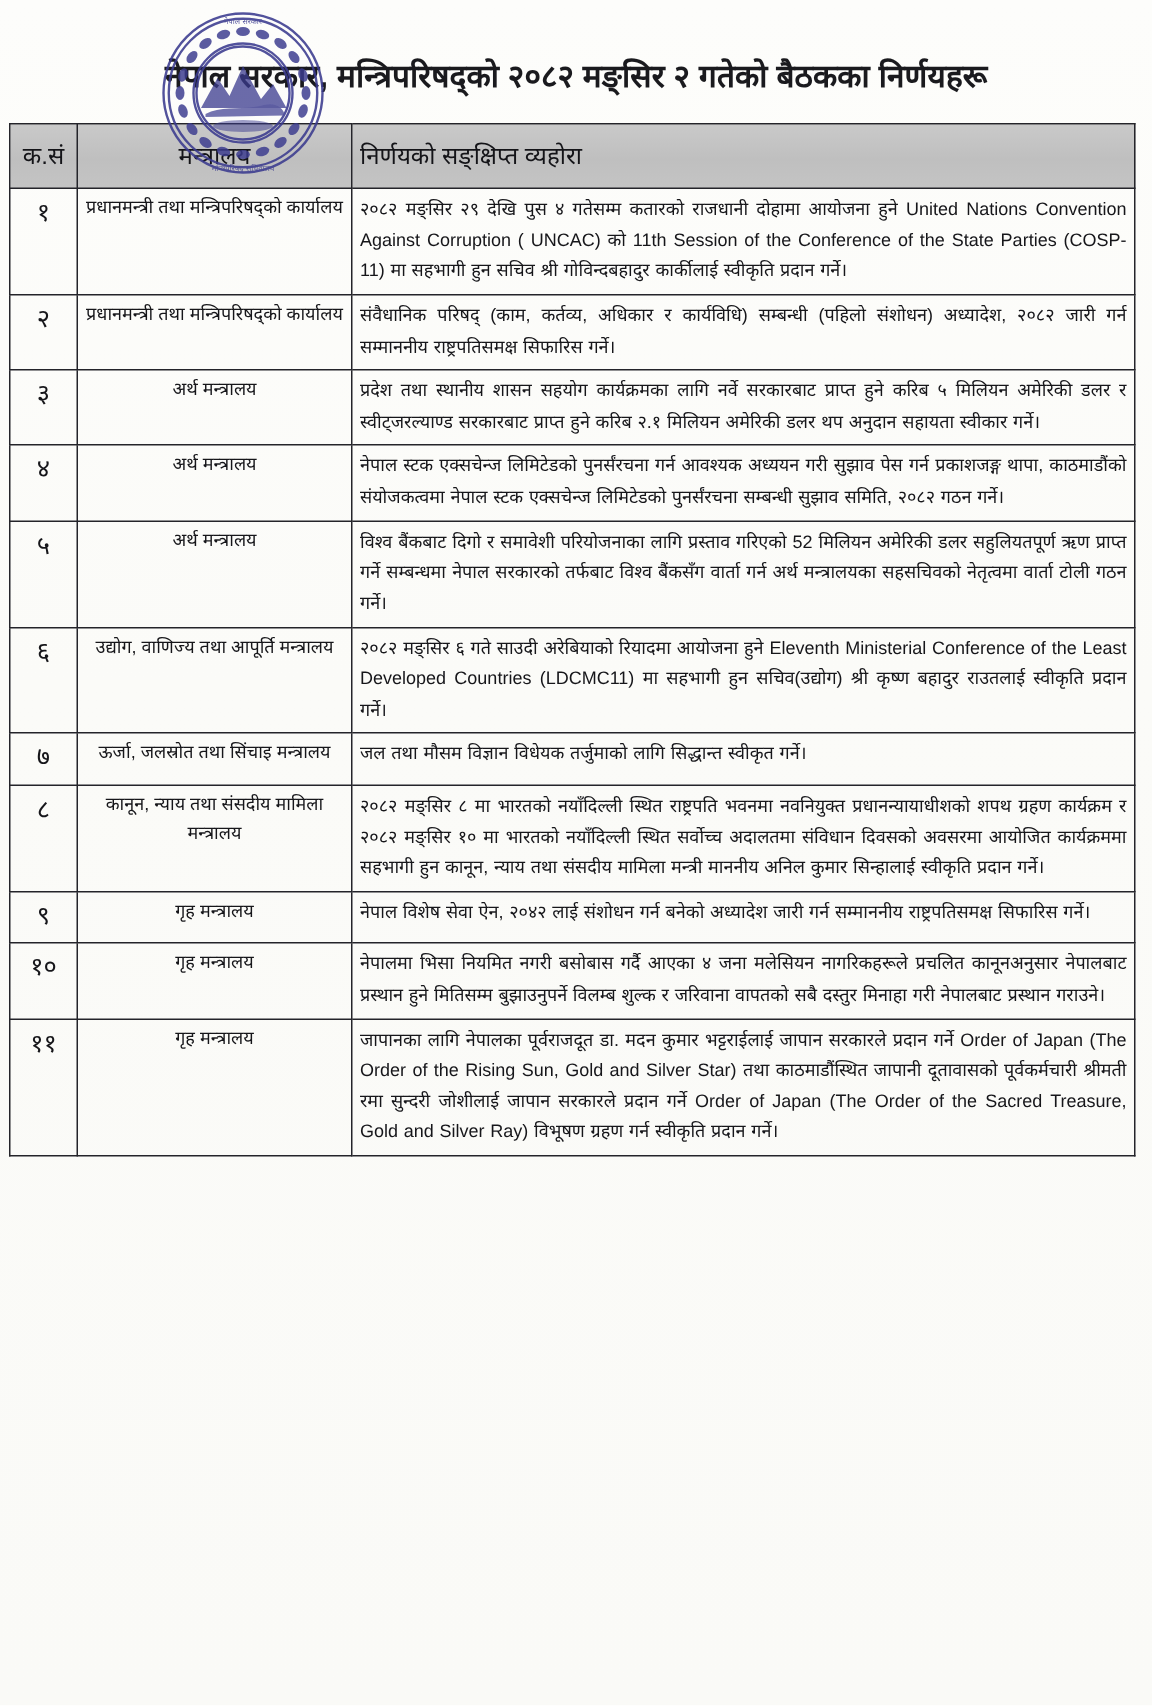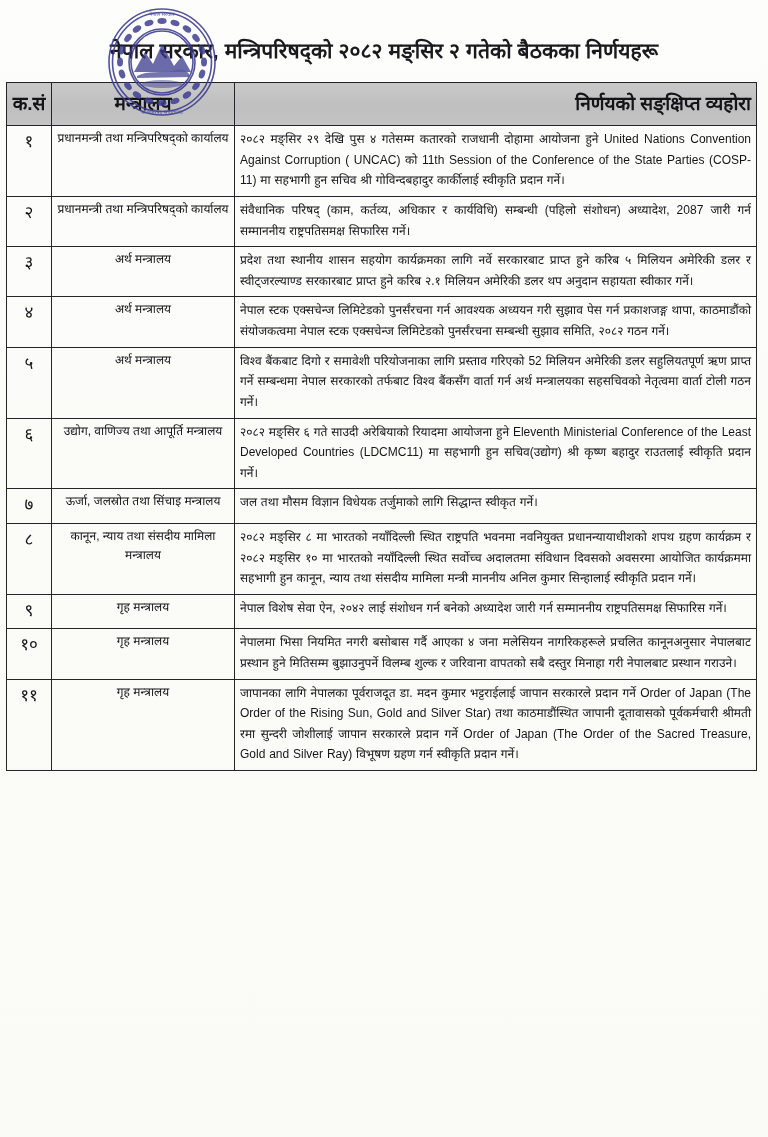--- a/index.html
+++ b/index.html
@@ -77,27 +77,27 @@
   table.decisions th,
   table.decisions td {
     border: 1.4px solid #24242a;
     vertical-align: top;
     padding: 3px 5px 5px 5px;
   }
   table.decisions thead th {
     background: linear-gradient(180deg,#c9c9c9 0%, #bfbfbf 55%, #c4c4c4 100%);
     height: 34px;
     vertical-align: middle;
-    font-size: 19px;
-    font-weight: 700;
+    font-size: 16px;
+    font-weight: 400;
     color: #141418;
   }
   th.h-sn  { text-align: center; }
   th.h-min { text-align: center; }
-  th.h-dec { text-align: right; }
+  th.h-dec { text-align: left; }
 
   td.sn {
     text-align: center;
     font-size: 17px;
     line-height: 1.5;
     padding-top: 7px;
   }
   td.ministry {
     text-align: center;
     font-size: 12px;
@@ -184,21 +184,21 @@
       </thead>
       <tbody>
         <tr>
           <td class="sn">१</td>
           <td class="ministry">प्रधानमन्त्री तथा मन्त्रिपरिषद्को कार्यालय</td>
           <td class="decision">२०८२ मङ्सिर २९ देखि पुस ४ गतेसम्म कतारको राजधानी दोहामा आयोजना हुने United Nations Convention Against Corruption ( UNCAC) को 11th Session of the Conference of the State Parties (COSP-11) मा सहभागी हुन सचिव श्री गोविन्दबहादुर कार्कीलाई स्वीकृति प्रदान गर्ने।</td>
         </tr>
         <tr>
           <td class="sn">२</td>
           <td class="ministry">प्रधानमन्त्री तथा मन्त्रिपरिषद्को कार्यालय</td>
-          <td class="decision">संवैधानिक परिषद् (काम, कर्तव्य, अधिकार र कार्यविधि) सम्बन्धी (पहिलो संशोधन) अध्यादेश, 2087 जारी गर्न सम्माननीय राष्ट्रपतिसमक्ष सिफारिस गर्ने।</td>
+          <td class="decision">संवैधानिक परिषद् (काम, कर्तव्य, अधिकार र कार्यविधि) सम्बन्धी (पहिलो संशोधन) अध्यादेश, २०८२ जारी गर्न सम्माननीय राष्ट्रपतिसमक्ष सिफारिस गर्ने।</td>
         </tr>
         <tr>
           <td class="sn">३</td>
           <td class="ministry">अर्थ मन्त्रालय</td>
           <td class="decision">प्रदेश तथा स्थानीय शासन सहयोग कार्यक्रमका लागि नर्वे सरकारबाट प्राप्त हुने करिब ५ मिलियन अमेरिकी डलर र स्वीट्जरल्याण्ड सरकारबाट प्राप्त हुने करिब २.१ मिलियन अमेरिकी डलर थप अनुदान सहायता स्वीकार गर्ने।</td>
         </tr>
         <tr>
           <td class="sn">४</td>
           <td class="ministry">अर्थ मन्त्रालय</td>
           <td class="decision">नेपाल स्टक एक्सचेन्ज लिमिटेडको पुनर्संरचना गर्न आवश्यक अध्ययन गरी सुझाव पेस गर्न प्रकाशजङ्ग थापा, काठमाडौंको संयोजकत्वमा नेपाल स्टक एक्सचेन्ज लिमिटेडको पुनर्संरचना सम्बन्धी सुझाव समिति, २०८२ गठन गर्ने।</td>

